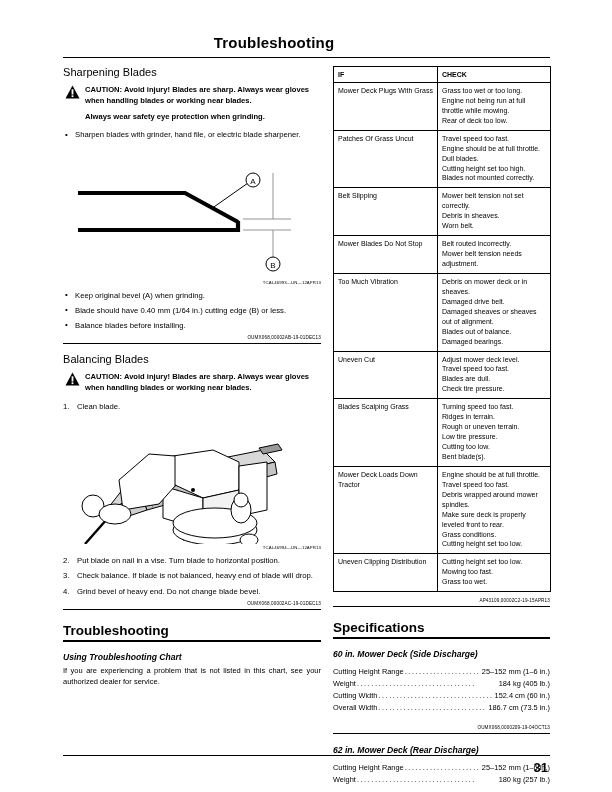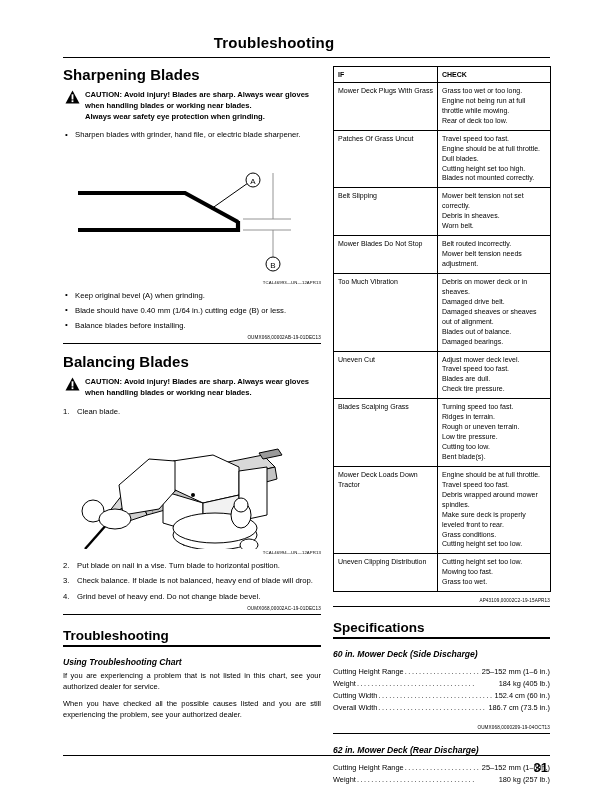--- a/index.html
+++ b/index.html
@@ -36,22 +36,22 @@
   .col-left {
     position: absolute;
     top: 66px; left: 63px; width: 258px;
   }
   .col-right {
     position: absolute;
     top: 66px; left: 333px; width: 217px;
   }
 
   h2.sec-head {
-    font-size: 15px;
-    font-weight: bold;
+    font-size: 11px;
+    font-weight: normal;
     margin: 0 0 7px 0;
     letter-spacing: 0.05px;
   }
   h2.big-head {
     font-size: 13.5px;
     font-weight: bold;
     margin: 0 0 2px 0;
   }
   .big-head-rule {
     border-top: 2px solid #000;
@@ -75,20 +75,21 @@
     position: absolute;
     left: 2px; top: 0px;
     width: 15px; height: 14px;
   }
   .caution-text {
     font-size: 7.6px;
     font-weight: bold;
     line-height: 1.42;
   }
   .caution-text.second {
+    margin-top: 5px;
   }
 
   
   ul.bullets {
     list-style: none;
     margin: 0; padding: 0;
   }
   ul.bullets li {
     position: relative;
     padding-left: 12px;
@@ -341,21 +342,20 @@
     </ol>
 
     <div class="ref-code">OUMX068,00002AC-19-01DEC13</div>
     <div class="ref-rule"></div>
 
     <h2 class="big-head" style="margin-top:13px;">Troubleshooting</h2>
     <div class="big-head-rule"></div>
 
     <h3 class="sub-head">Using Troubleshooting Chart</h3>
     <p class="body-text">If you are experiencing a problem that is not listed in this chart, see your authorized dealer for service.</p>
-    <p class="body-text">When you have checked all the possible causes listed and you are still experiencing the problem, see your authorized dealer.</p>
 
   </div>
 
   <div class="col-right">
 
     <table class="ts">
       <colgroup>
           <col class="c1">
           <col class="c2">
         </colgroup>

